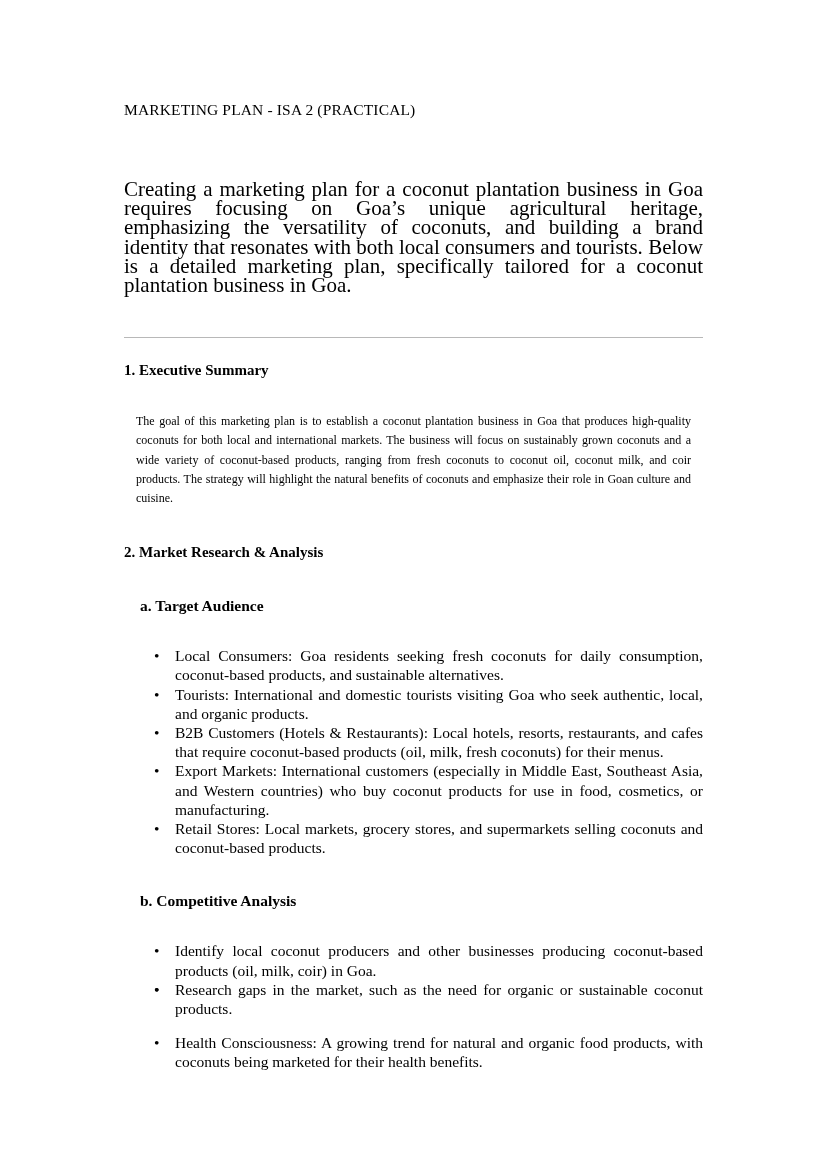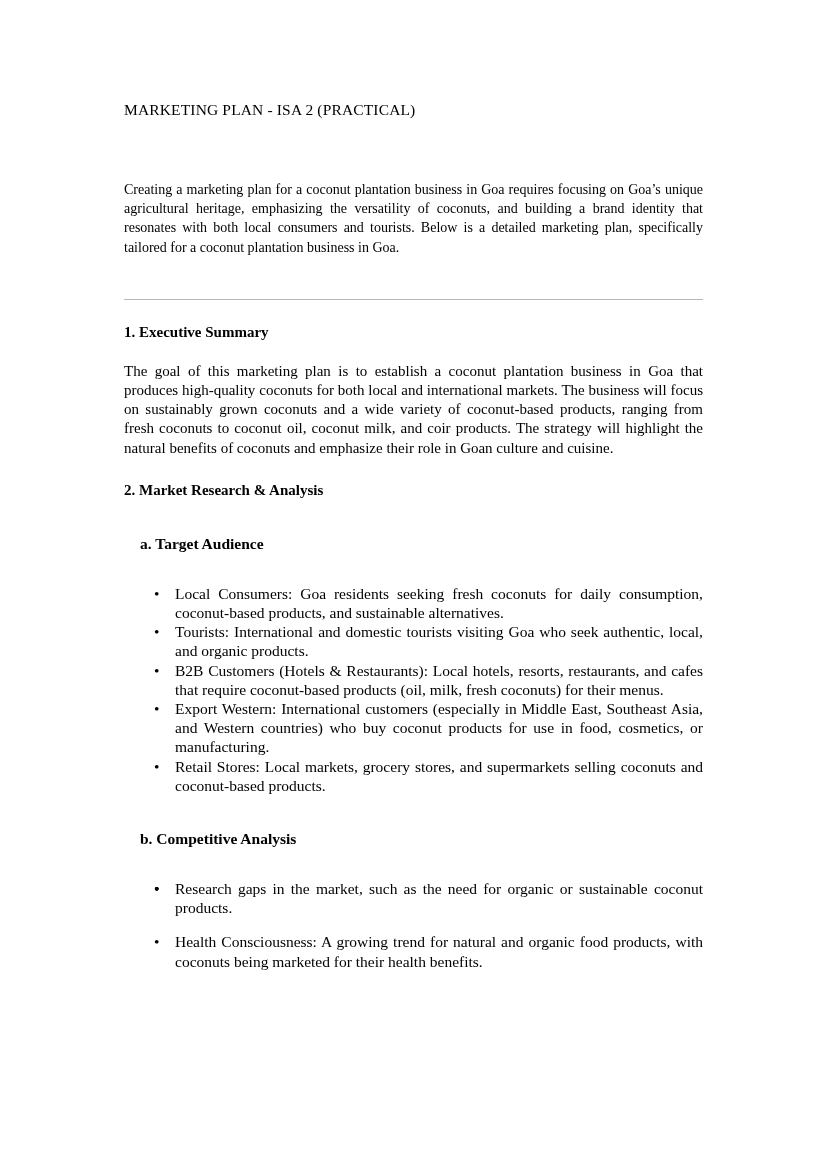--- a/index.html
+++ b/index.html
@@ -32,21 +32,21 @@
   }
   .doc-title {
     font-size: 15.5px;
     font-weight: normal;
     line-height: 19px;
     margin: 0;
     padding-top: 100px;
     letter-spacing: 0.15px;
   }
   .intro-para {
-    font-size: 14px;
+    font-size: 21px;
     line-height: 19.2px;
     text-align: justify;
     text-justify: inter-word;
     margin: 0;
     padding-top: 61px;
   }
   .divider {
     border: none;
     border-top: 1px solid #b8b8b8;
     margin: 0;
@@ -63,25 +63,25 @@
     padding-top: 23px;
   }
   h3.sub-heading {
     font-size: 15.5px;
     font-weight: bold;
     line-height: 19px;
     margin: 16px;
     padding-top: 18px;
   }
   p.body-para {
-    font-size: 15px;
+    font-size: 12px;
     line-height: 19.2px;
     text-align: justify;
     text-justify: inter-word;
-    margin: 0;
+    margin: 12px;
     padding-top: 20px;
   }
   ul.bullets {
     margin: 0;
     padding: 0;
     padding-top: 15px;
     list-style: none;
   }
   ul.bullets li {
     position: relative;
@@ -120,28 +120,28 @@
     <p class="body-para">The goal of this marketing plan is to establish a coconut plantation business in Goa that produces high-quality coconuts for both local and international markets. The business will focus on sustainably grown coconuts and a wide variety of coconut-based products, ranging from fresh coconuts to coconut oil, coconut milk, and coir products. The strategy will highlight the natural benefits of coconuts and emphasize their role in Goan culture and cuisine.</p>
 
     <h2 class="section-heading">2. Market Research &amp; Analysis</h2>
 
     <h3 class="sub-heading">a. Target Audience</h3>
 
     <ul class="bullets">
         <li><span class="dot">•</span><span class="lead">Local Consumers:</span><span> Goa residents seeking fresh coconuts for daily consumption, coconut-based products, and sustainable alternatives.</span></li>
         <li><span class="dot">•</span><span class="lead">Tourists:</span><span> International and domestic tourists visiting Goa who seek authentic, local, and organic products.</span></li>
         <li><span class="dot">•</span><span class="lead">B2B Customers (Hotels &amp; Restaurants):</span><span> Local hotels, resorts, restaurants, and cafes that require coconut-based products (oil, milk, fresh coconuts) for their menus.</span></li>
-        <li><span class="dot">•</span><span class="lead">Export Western:</span><span> International customers (especially in Middle East, Southeast Asia, and Western countries) who buy coconut products for use in food, cosmetics, or manufacturing.</span></li>
+        <li><span class="dot">•</span><span class="lead">Export Markets:</span><span> International customers (especially in Middle East, Southeast Asia, and Western countries) who buy coconut products for use in food, cosmetics, or manufacturing.</span></li>
         <li><span class="dot">•</span><span class="lead">Retail Stores:</span><span> Local markets, grocery stores, and supermarkets selling coconuts and coconut-based products.</span></li>
       </ul>
 
     <h3 class="sub-heading">b. Competitive Analysis</h3>
 
     <ul class="bullets">
-        <li><span class="dot">•</span></li>
+        <li><span class="dot">•</span><span>Identify local coconut producers and other businesses producing coconut-based products (oil, milk, coir) in Goa.</span></li>
         <li><span class="dot">•</span></li>
         <li><span class="dot">•</span><span>Research gaps in the market, such as the need for organic or sustainable coconut products.</span></li>
       </ul>
 
 
     <ul class="bullets">
         <li><span class="dot">•</span><span class="lead">Health Consciousness:</span><span> A growing trend for natural and organic food products, with coconuts being marketed for their health benefits.</span></li>
       </ul>
 
   </div>

